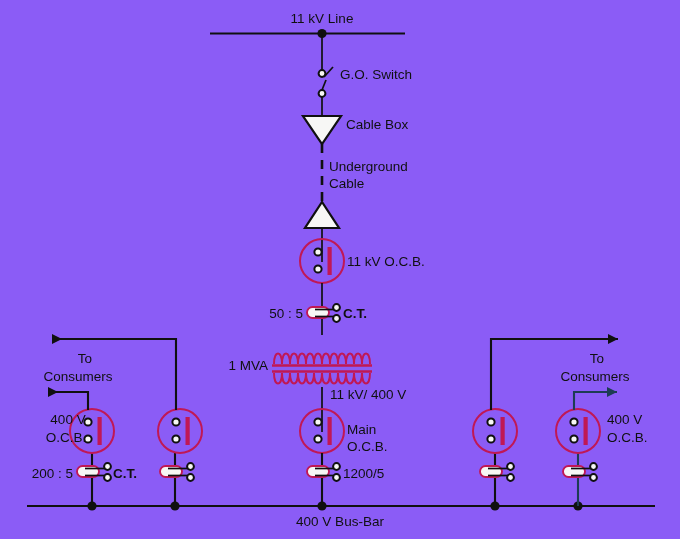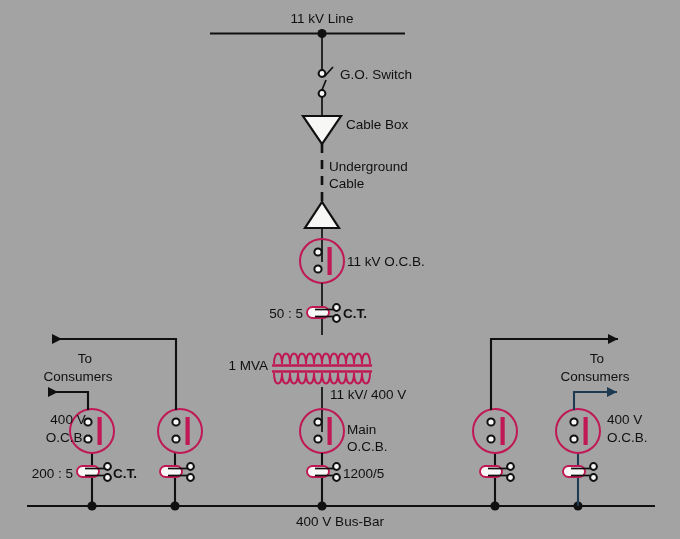--- a/index.html
+++ b/index.html
@@ -8,21 +8,21 @@
     padding: 0;
     background: #f7f7f5;
   }
   body {
     font-family: "Liberation Sans", sans-serif;
   }
   #diagram-root {
     position: relative;
     width: 680px;
     height: 539px;
-    background: #a3a3a3;
+    background: #8b5cf6;
     overflow: hidden;
   }
   #diagram-svg {
     position: absolute;
     left: 0;
     top: 0;
     width: 680px;
     height: 539px;
     display: block;
   }

